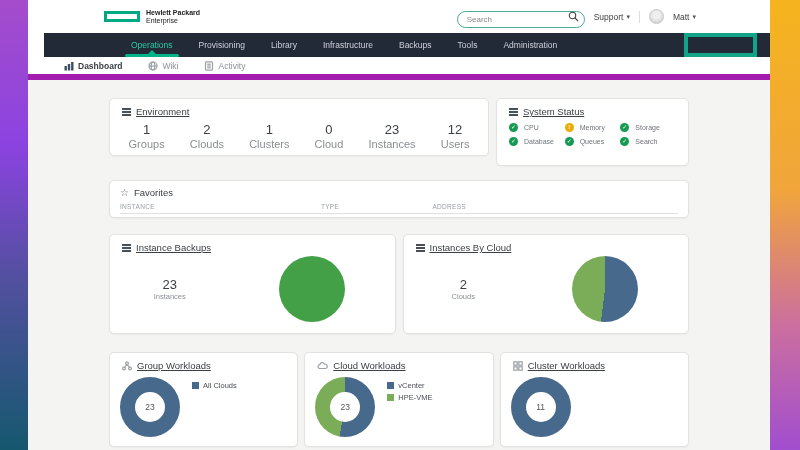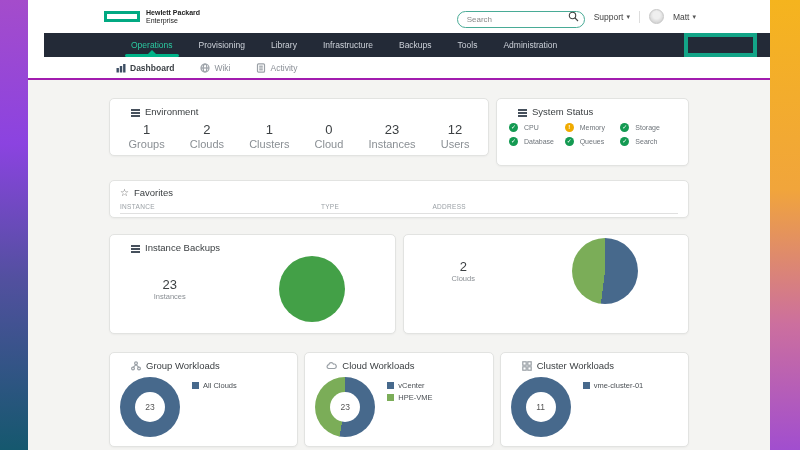--- a/index.html
+++ b/index.html
@@ -34,29 +34,29 @@
   
   .navbar { position:relative; height:24px; background:#232a37; display:flex; align-items:stretch; padding-left:74px;margin-left:16px; }
   .nav-item { position:relative; font-size:8.5px; color:#ccd1d9; padding:0 13px; display:flex; align-items:center; cursor:pointer; }
   .nav-item.active { color:#2bc9a1; }
   .nav-item.active::after { content:""; position:absolute; left:7px; right:7px; bottom:0; height:3px; background:#00b388; border-radius:2px; }
   .nav-item.active::before { content:""; position:absolute; bottom:3px; left:50%; transform:translateX(-50%);
     border-left:4px solid transparent; border-right:4px solid transparent; border-bottom:4px solid #00b388; }
   .nav-highlight { position:absolute; right:13px; top:0; width:73px; height:24px; border:4px solid #13a487; background:transparent; }
 
   
-  .subnav { height:23px; background:#fff; display:flex; align-items:center; gap:26px; padding-left:88px; border-bottom:2px solid #a21caf; }
+  .subnav { height:23px; background:#fff; display:flex; align-items:center; gap:26px; padding-left:36px; border-bottom:6px solid #a21caf; }
   .subnav-item { display:flex; align-items:center; gap:4px; font-size:8.5px; color:#8b9097; cursor:pointer; }
   .subnav-item.active { color:#3a3f44; font-weight:bold; }
 
   
   .content { height:370px; background:#f4f4f2; }
   .container { width:580px; margin:0 auto; padding-top:18px; }
   .card { background:#fff; border:1px solid #e2e3e1; border-radius:5px; box-shadow:0 1px 2px rgba(0,0,0,0.04); }
-  .card-head { display:flex; align-items:flex-end; gap:5px; padding:7px 10px 0 21px; font-size:9.5px; color:#3c4043; }
+  .card-head { display:flex; align-items:center; gap:5px; padding:7px 10px 0 12px; font-size:9.5px; color:#3c4043;text-decoration:underline; }
   .stack-icon { display:inline-block; width:9px; height:8px;
     background:repeating-linear-gradient(180deg,#46505c 0 2px,transparent 2px 3px); }
   .row { display:flex; gap:7px; }
 
   
   .card-env { width:380px; height:58px; }
   .env-stats { display:flex; justify-content:space-around; padding:5px 6px 0 6px; }
   .env-cell { text-align:center; }
   .env-val { font-size:13px; color:#3c4043; }
   .env-lab { font-size:11px; color:#8a8f94; margin-top:1px; }
@@ -274,20 +274,24 @@
                 <div class="mid-val">23</div>
                 <div class="mid-lab">Instances</div>
               </div>
               <div class="pie-wrap">
                 <div class="pie" style="background: conic-gradient(rgb(67, 160, 71) 0%, rgb(67, 160, 71) 100%);"></div>
               </div>
             </div>
           </div>
 
           <div class="card card-mid">
+            <div class="card-head">
+              <span class="stack-icon"></span>
+              <span>Instances By Cloud</span>
+            </div>
             <div class="mid-body">
               <div class="mid-stat">
                 <div class="mid-val">2</div>
                 <div class="mid-lab">Clouds</div>
               </div>
               <div class="pie-wrap">
                 <div class="pie" style="background: conic-gradient(rgb(71, 105, 140) 0%, rgb(71, 105, 140) 52%, rgb(123, 173, 88) 52%, rgb(123, 173, 88) 100%);"></div>
               </div>
             </div>
           </div>
@@ -352,26 +356,20 @@
                 <rect x="0.8" y="5.8" width="3.4" height="3.4"></rect>
                 <rect x="5.8" y="5.8" width="3.4" height="3.4"></rect>
               </svg>
               <span>Cluster Workloads</span>
             </div>
             <div class="bot-body">
               <div class="donut-wrap">
                 <div class="donut" style="background: conic-gradient(rgb(71, 105, 140) 0%, rgb(71, 105, 140) 100%);"></div>
                 <div class="donut-center">11</div>
               </div>
-              <div class="legend">
-                <div class="legend-item">
-                  <span class="legend-sq" style="background: rgb(71, 105, 140);"></span>
-                  <span class="legend-lab">vme-cluster-01</span>
-                </div>
-              </div>
             </div>
           </div>
         </div>
 
       </div>
     </div>
   </div>
 </div>
 
 </body></html>

